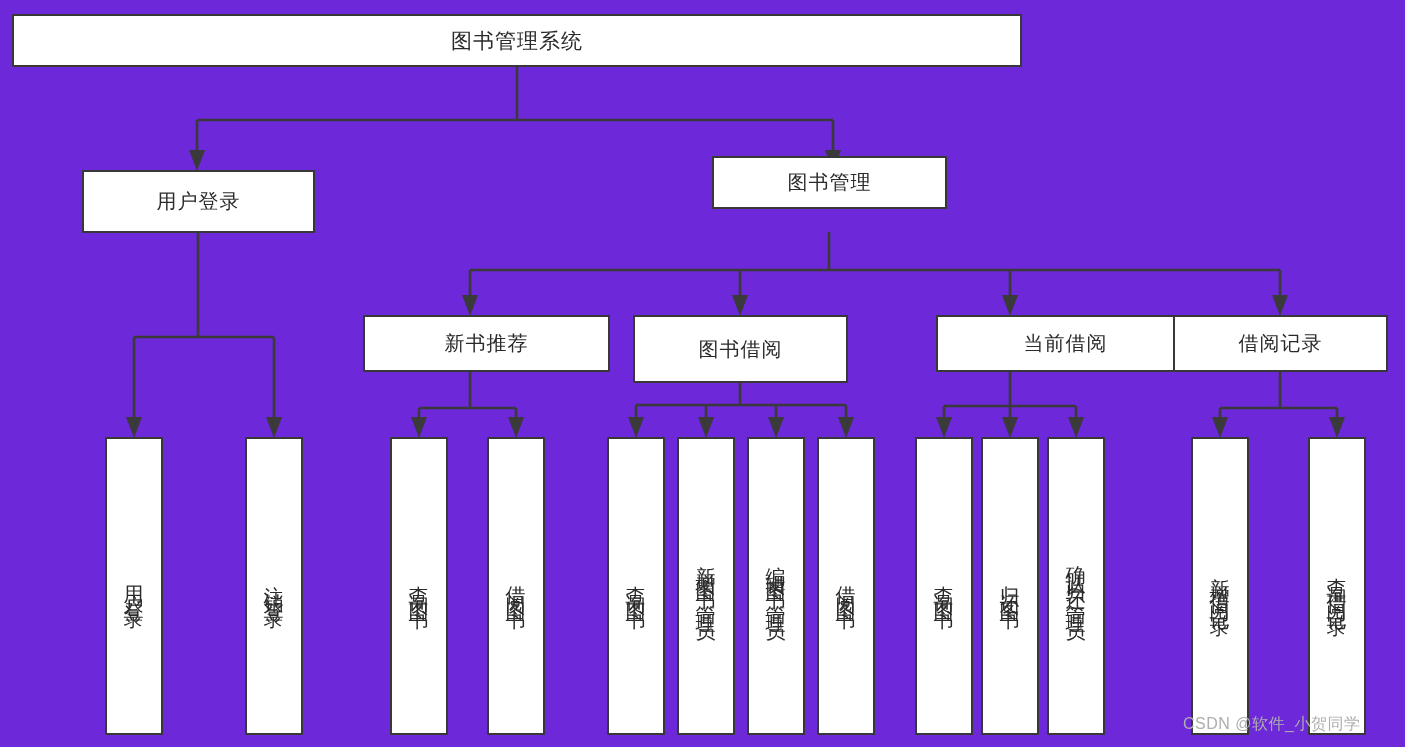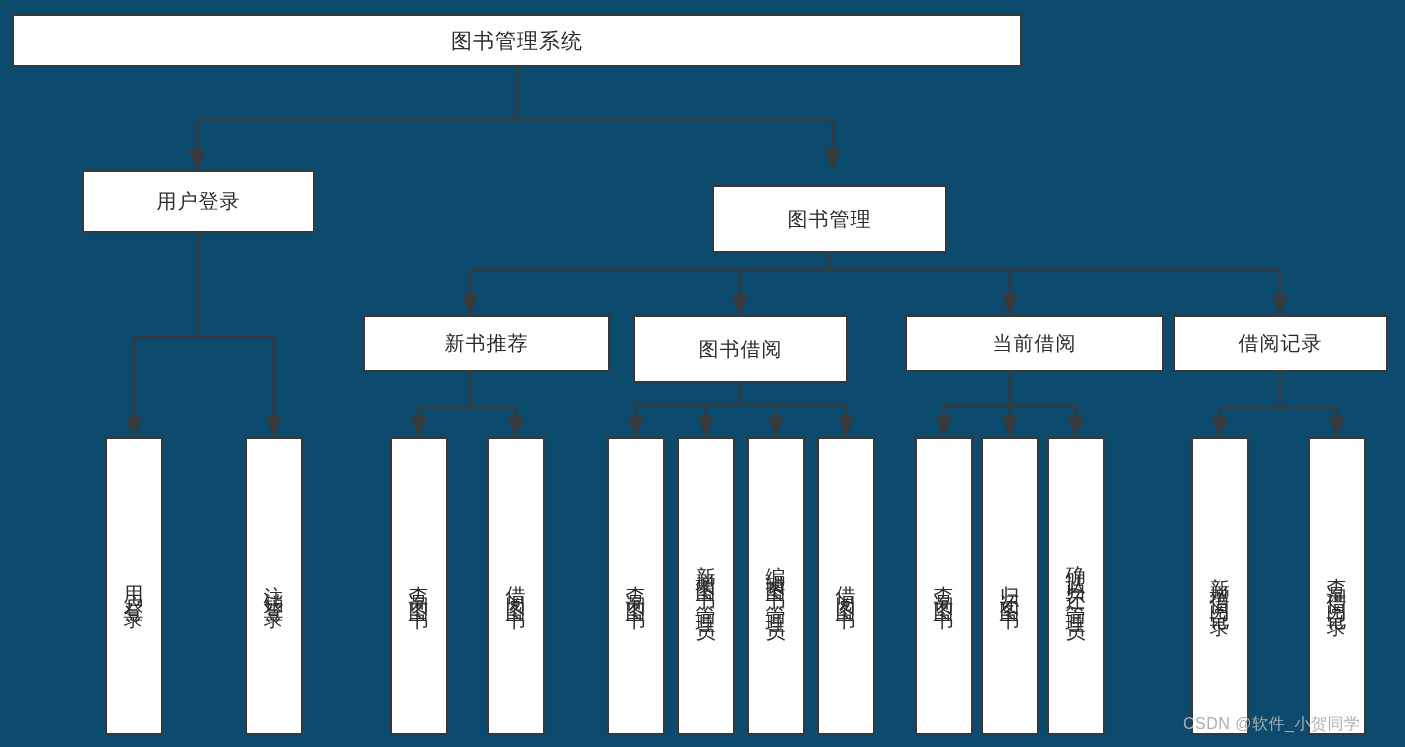--- a/index.html
+++ b/index.html
@@ -1,20 +1,20 @@
 <!DOCTYPE html>
 <html><head>
 <meta charset="utf-8">
 <style>
   html, body { margin: 0; padding: 0; background: #ffffff; }
   #canvas {
     position: relative;
     width: 1405px;
     height: 747px;
-    background: #0c4a6e;
+    background: #6d28d9;
     font-family: "Liberation Sans", sans-serif;
     overflow: hidden;
   }
   #wires { position: absolute; left: 0; top: 0; z-index: 1; }
   .box {
     position: absolute;
     z-index: 2;
     box-sizing: border-box;
     background: #ffffff;
     border: 2.6px solid #383838;
@@ -80,25 +80,25 @@
       <polygon points="1002,417 1018,417 1010,438"></polygon>
       <polygon points="1068,417 1084,417 1076,438"></polygon>
       <polygon points="1212,417 1228,417 1220,438"></polygon>
       <polygon points="1329,417 1345,417 1337,438"></polygon>
     </g>
   </svg>
 
   <div class="box hbox root" style="left:12px; top:14px; width:1010px; height:53px;">图书管理系统</div>
 
   <div class="box hbox" style="left:82px; top:170px; width:233px; height:63px;">用户登录</div>
-  <div class="box hbox" style="left:712px; top:185px; width:235px; height:68px;">图书管理</div>
+  <div class="box hbox" style="left:712px; top:156px; width:235px; height:53px;">图书管理</div>
 
   <div class="box hbox" style="left:363px; top:315px; width:247px; height:57px;">新书推荐</div>
   <div class="box hbox" style="left:633px; top:315px; width:215px; height:68px;">图书借阅</div>
-  <div class="box hbox" style="left:905px; top:315px; width:259px; height:57px;">当前借阅</div>
+  <div class="box hbox" style="left:936px; top:315px; width:259px; height:57px;">当前借阅</div>
   <div class="box hbox" style="left:1173px; top:315px; width:215px; height:57px;">借阅记录</div>
 
   <div class="box vbox" style="left:105px; top:437px; width:58px; height:298px;">
     <span class="vtext">用户登录</span>
   </div>
   <div class="box vbox" style="left:245px; top:437px; width:58px; height:298px;">
     <span class="vtext">注销登录</span>
   </div>
 
   <div class="box vbox" style="left:390px; top:437px; width:58px; height:298px;">

